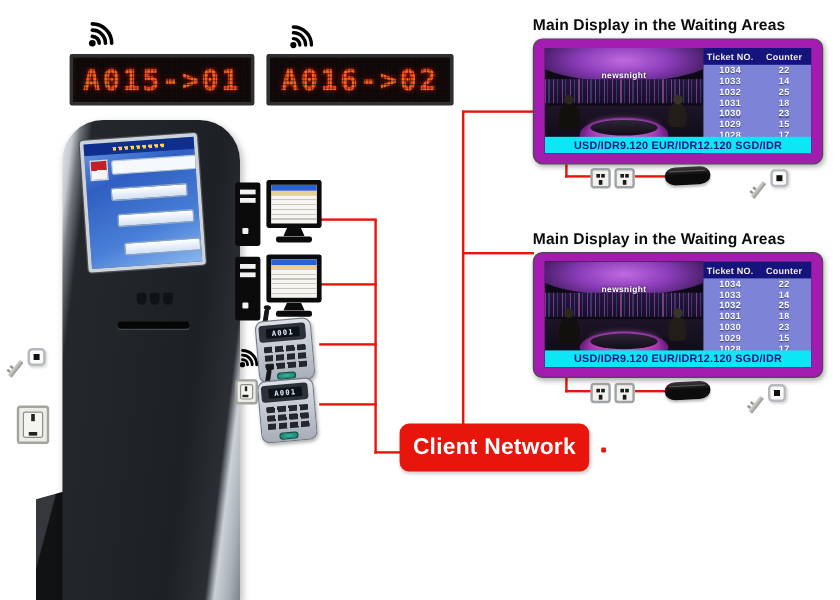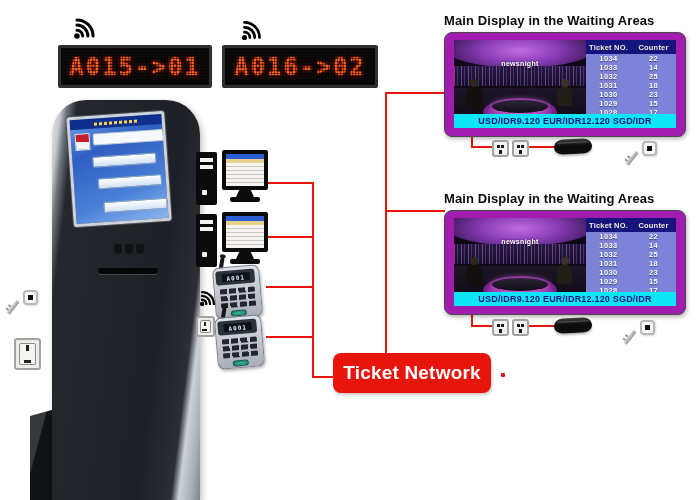--- a/index.html
+++ b/index.html
@@ -464,16 +464,16 @@
       <span class="sc"></span>
     </div>
   <div class="mediabox" style="left:554px;top:318px;"></div>
   <div class="keyicon" style="left:629px;top:320px;">
     <div class="key-head">
         <div class="key-hole"></div>
       </div>
     <div class="key-stem"></div>
   </div>
 
-  <div class="client-net">Ticket Network</div>
+  <div class="client-net">Client Network</div>
   <div class="net-dot"></div>
 
 </div>
 
 </body></html>

